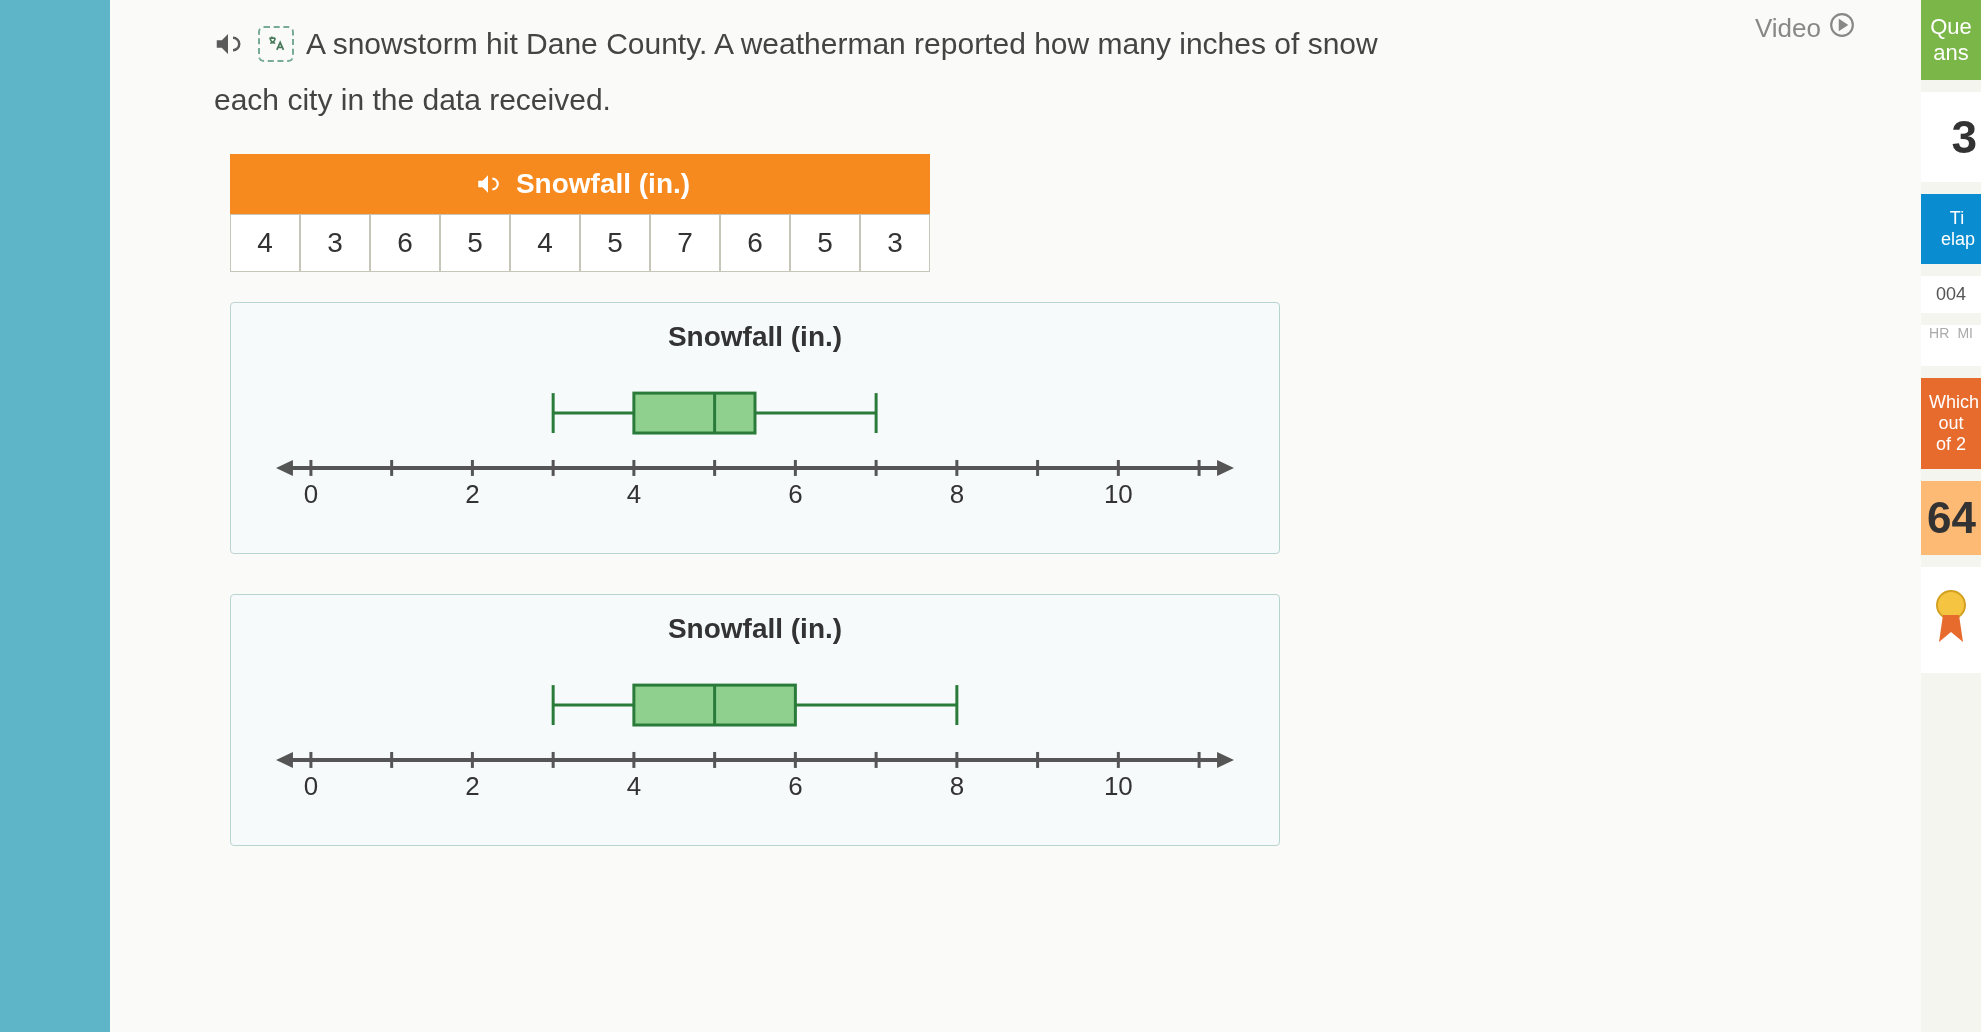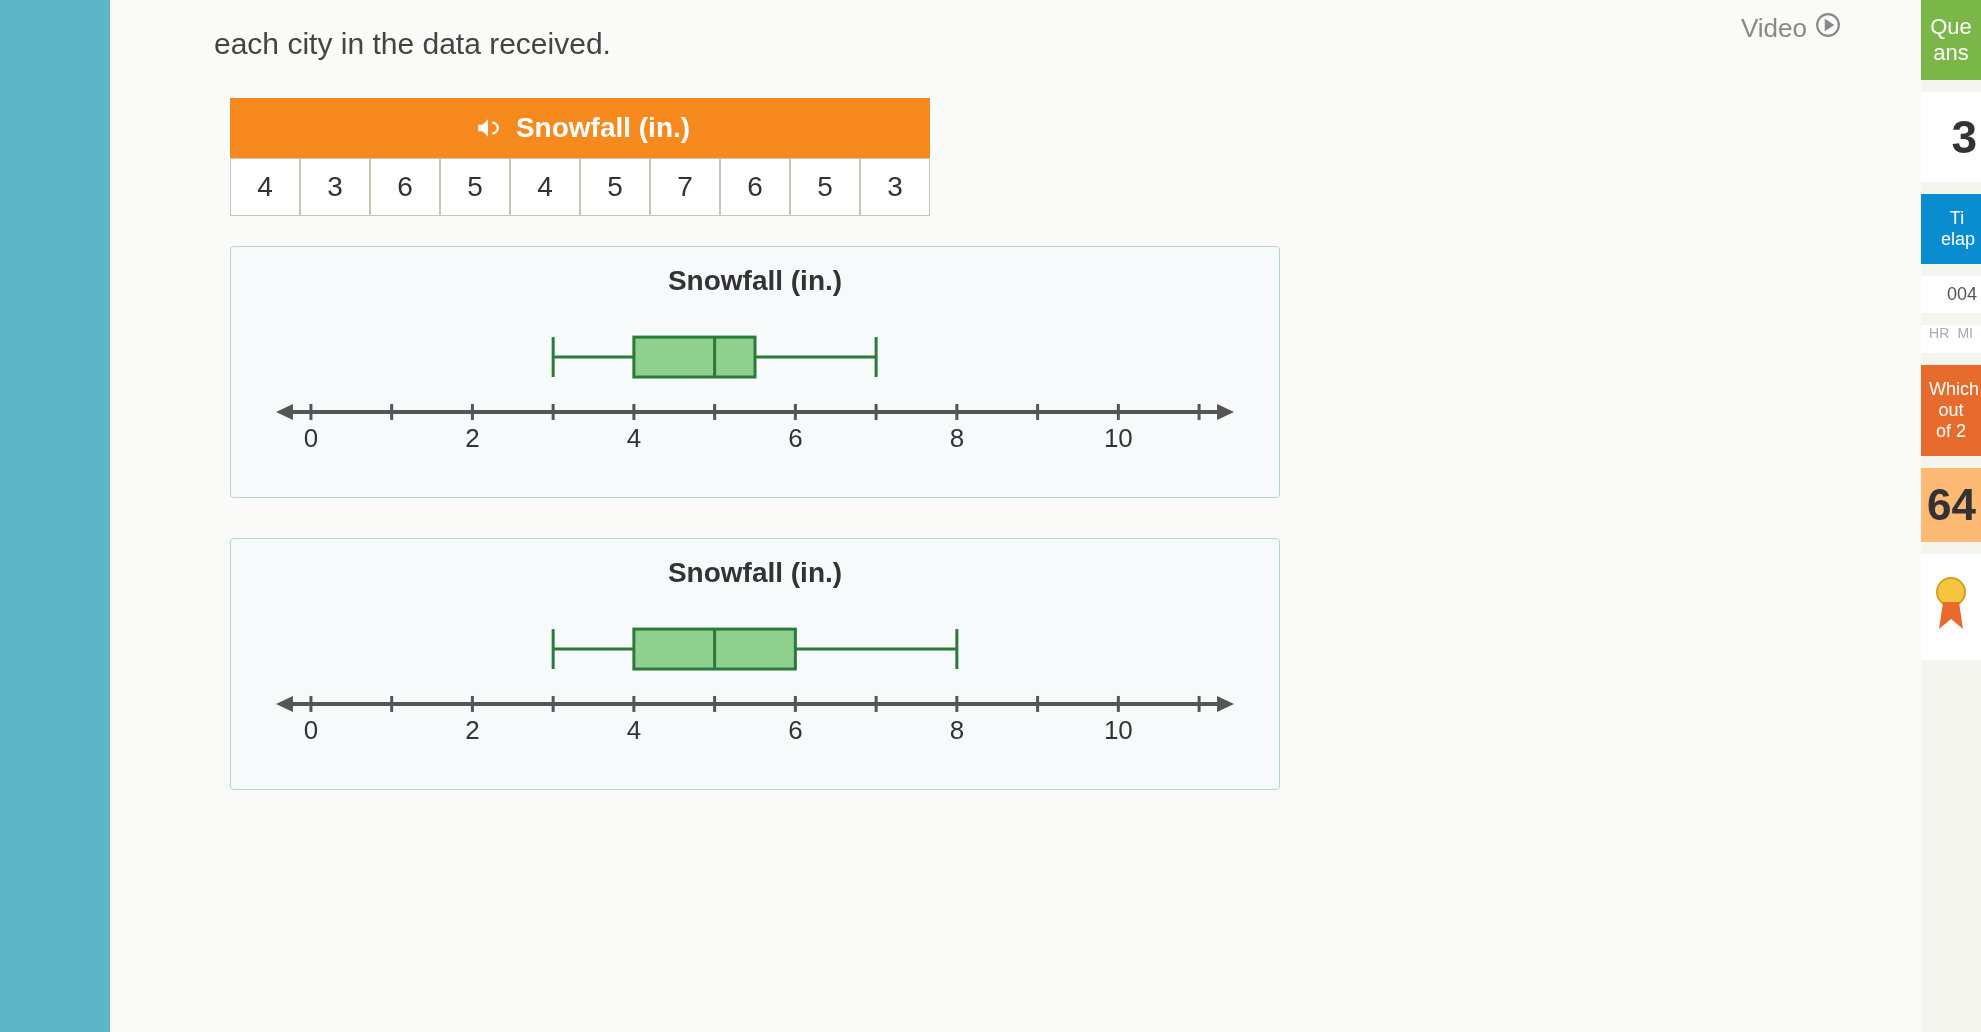--- a/index.html
+++ b/index.html
@@ -40,30 +40,30 @@
       flex:1; border:1px solid #c5c5b8; background:#fff; text-align:center;
       padding:12px 0; font-size:28px; color:#333;
     }
     .sub-q { display:flex; align-items:center; gap:10px; font-size:30px; color:#444; margin:10px 0 25px 20px; }
     .boxplot-card {
       border:1px solid #b8d4d0; background:#f6fafa; border-radius:4px;
       width: 1050px; margin: 0 0 40px 20px; padding: 18px 40px 28px 40px; cursor:pointer;
     }
     .bp-title { text-align:center; font-size:28px; font-weight:700; color:#333; margin-bottom:15px; }
     .bp-svg { width:100%; height:150px; }
-    .video-link { position:absolute; top:12px; right:140px; color:#888; font-size:26px; display:flex; align-items:center; gap:8px; cursor:pointer; }
+    .video-link { position:absolute; top:12px; right:126px; color:#888; font-size:26px; display:flex; align-items:center; gap:8px; cursor:pointer; }
     .right-panel {
       width: 60px; display:flex; flex-direction:column; align-items:stretch; color:#fff; font-size:22px;gap:12px;
     }
     .rp-block { padding:14px 8px; text-align:center; }
     .rp-green { background:#7ab648; }
     .rp-score { background:#fff; color:#333; font-size:46px; font-weight:700; padding:18px 4px; text-align:right; }
     .rp-blue { background:#0a8dd0; font-size:18px;padding-left:20px; }
-    .rp-timer { background:#fff; color:#555; font-size:18px; padding:8px 4px; display:flex; justify-content:flex-end; }
-    .rp-timer-lbl { background:#fff; color:#aaa; font-size:14px; display:flex; justify-content:space-around; padding:0 4px 12px; }
+    .rp-timer { background:#fff; color:#555; font-size:18px; padding:8px 4px; display:flex; justify-content:center; }
+    .rp-timer-lbl { background:#fff; color:#aaa; font-size:14px; display:flex; justify-content:space-around; padding:0 4px 25px; }
     .rp-orange { background:#e86b2e; font-size:18px; }
     .rp-ss { background:#fdba74; color:#333; font-size:44px; font-weight:700; text-align:right; padding:12px 6px; }
     .rp-ribbon { background:#fff; text-align:center; padding:20px 0; }
     .ribbon-svg { width:40px; height:60px; }
   </style>
 </head>
 <body>
 
 <div class="left-strip"></div>
 
@@ -72,20 +72,34 @@
   <div class="video-link">
     <span>Video</span>
     <span>
       <svg width="26" height="26" viewBox="0 0 24 24" fill="none" stroke="#888" stroke-width="2">
         <circle cx="12" cy="12" r="10"></circle>
           <path d="M10 8l6 4-6 4V8z" fill="#888"></path>
       </svg>
     </span>
   </div>
 
+  <div class="q-row">
+    <span class="speaker-icon">
+      <svg width="30" height="30" viewBox="0 0 24 24" fill="#5a5a5a">
+        <path d="M3 9v6h4l5 5V4L7 9H3z"></path>
+          <path d="M16 7a5 5 0 010 10" fill="none" stroke="#5a5a5a" stroke-width="2"></path>
+      </svg>
+    </span>
+    <span class="translate-icon">
+      <svg width="20" height="20" viewBox="0 0 24 24" fill="none" stroke="#4a7a5c" stroke-width="2">
+        <path d="M4 5h7M7 3v2M5 5c0 3 3 6 6 6M11 5c0 3-3 6-6 6M13 19l4-9 4 9M14.5 16h5"></path>
+      </svg>
+    </span>
+    <span class="question-text">A snowstorm hit Dane County. A weatherman reported how many inches of snow</span>
+  </div>
   <div class="question-text" style="margin-left:4px;">each city in the data received.</div>
 
   <div class="table-wrap">
     <div class="tbl-head">
       <span class="speaker-icon">
         <svg width="26" height="26" viewBox="0 0 24 24" fill="#fff">
           <path d="M3 9v6h4l5 5V4L7 9H3z"></path>
             <path d="M16 7a5 5 0 010 10" fill="none" stroke="#fff" stroke-width="2"></path>
         </svg>
       </span>

